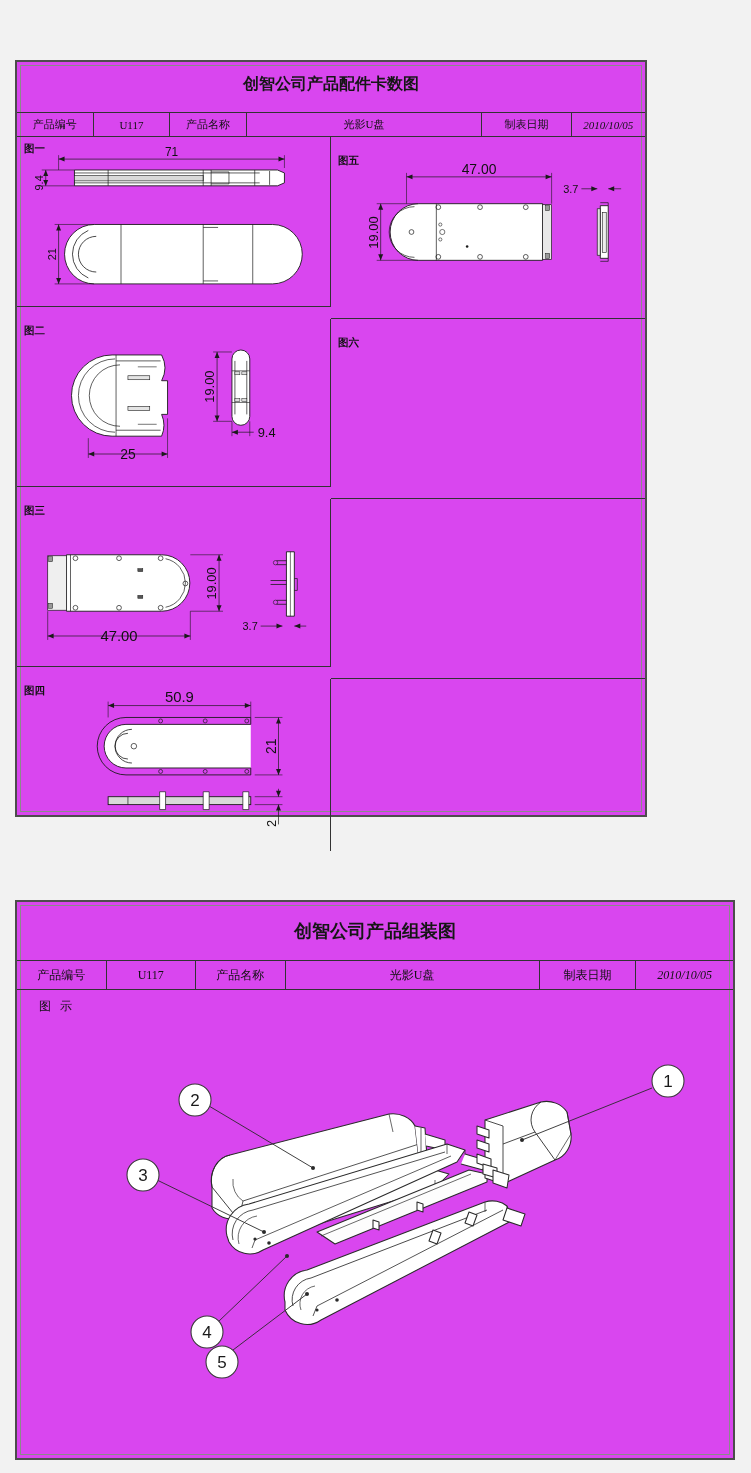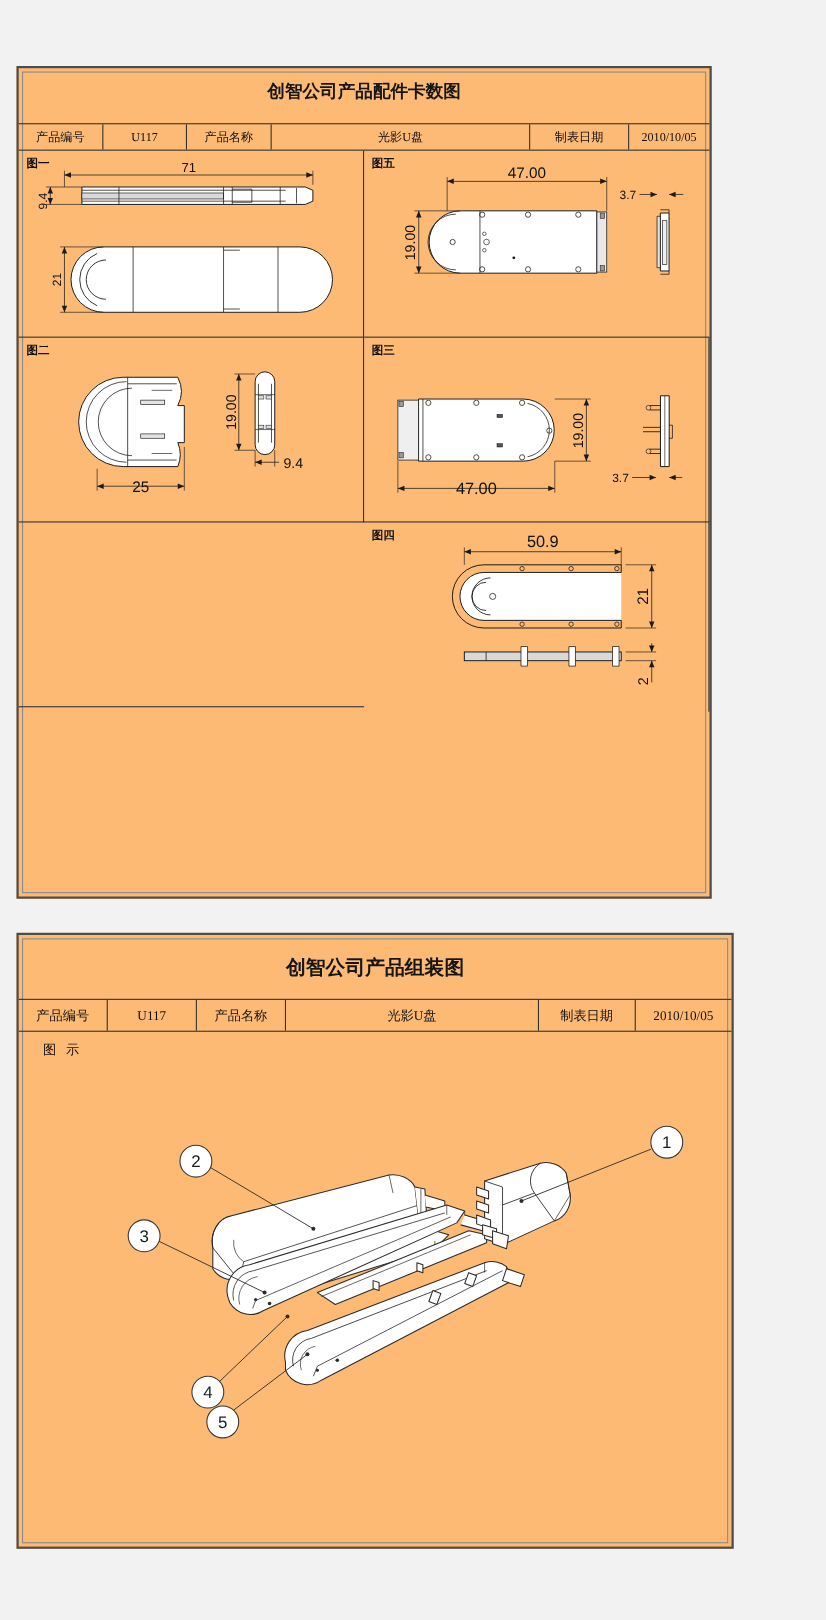--- a/index.html
+++ b/index.html
@@ -19,21 +19,21 @@
   }
   .banner-text {
     position: absolute; left: 14px; top: 50%; transform: translateY(-50%);
     color: #ffffff; font-size: 21px; font-weight: bold;
     letter-spacing: 1px; white-space: nowrap;
     text-shadow: 0 1px 1px rgba(0,0,0,.12);
   }
 
   
   .sheet {
-    position: absolute; background: #fdba74;
+    position: absolute; background: #d946ef;
     border: 2px solid #4d4d4d;
   }
   .sheet .inner-frame {
     position: absolute; left: 3px; top: 3px; right: 3px; bottom: 3px;
     border: 1px solid #8a8a8a; pointer-events: none;
   }
 
   .sheet-title {
     position: absolute; left: 0; right: 0; top: 0;
     height: 44px; line-height: 44px; text-align: center;
@@ -43,26 +43,26 @@
   .info-row {
     position: absolute; left: 0; right: 0;
     display: flex; border-top: 1.6px solid #333; border-bottom: 1.6px solid #333;
     font-family: "Liberation Serif", "DejaVu Serif", serif;
   }
   .info-cell {
     border-right: 1.4px solid #333;
     display: flex; align-items: center; justify-content: center;
     font-size: 11px; color: #111; height: 100%;
   }
-  .info-cell:last-child { border-right: none; }
+  .info-cell:last-child { border-right: none; font-style: italic; }
 
   
   .fig-grid { position: absolute; left: 0; right: 0; display: flex; flex-wrap: wrap; }
   .fig-cell { position: relative; border-right: 1.5px solid #333; border-bottom: 1.5px solid #333; text-decoration: underline; }
-  .fig-cell.nr { border-right: none; }
+  .fig-cell.nr { border-right: none; margin-top: 12px; }
   .fig-cell.nb { border-bottom: none; }
   .fig-label {
     position: absolute; left: 7px; top: 5px;
     font-size: 10.5px; color: #111; font-weight: bold;
     font-family: "Liberation Serif", "DejaVu Serif", serif;
   }
   .fig-svg { position: absolute; left: 0; top: 0; width: 100%; height: 100%; }
 
   
   .asm-label {
@@ -218,20 +218,23 @@
             <path d="M217 114 L239 114" stroke-width="0.7"></path>
             <path d="M217 114 l6 -2.5 v5 z" fill="#1a1a1a" stroke="none"></path>
             <path d="M217 103 L217 118 M235 103 L235 118" stroke-width="0.6"></path>
           </g>
           <text x="112" y="141" font-size="14" text-anchor="middle" fill="#111">25</text>
           <text x="0" y="0" font-size="13" fill="#111" transform="translate(199,68) rotate(-90)" text-anchor="middle">19.00</text>
           <text x="243" y="119" font-size="13" fill="#111">9.4</text>
         </svg>
       </div>
 
+      <div class="fig-cell nr" style="width:50%; height:168px;">
+        <span class="fig-label">图六</span>
+      </div>
 
       <div class="fig-cell" style="width:50%; height:168px;text-align:center;">
         <span class="fig-label">图三</span>
         <svg class="fig-svg" viewBox="0 0 316 168">
           <g stroke="#1a1a1a" fill="none" stroke-width="0.9">
 
             <path d="M50 56 L146 56 a28.5 28.5 0 0 1 0 57 L50 113 Z" fill="#fff"></path>
             <path d="M150 60 a25 25 0 0 1 0 49" stroke-width="0.7"></path>
             <path d="M54 56 L54 113" stroke-width="0.7"></path>
             <rect x="31" y="57" width="19" height="55" fill="#efefef" stroke-width="0.7"></rect>
@@ -320,21 +323,21 @@
           <text x="0" y="0" font-size="14" fill="#111" transform="translate(261,67) rotate(-90)" text-anchor="middle">21</text>
           <text x="0" y="0" font-size="13" fill="#111" transform="translate(261,145) rotate(-90)" text-anchor="middle">2</text>
         </svg>
       </div>
 
       <div class="fig-cell nr nb" style="width:50%; height:172px;"></div>
     </div>
   </div>
 
 
-  <div class="sheet" id="sheet2" style="left:15px; top:848px; width:652px; height:560px;">
+  <div class="sheet" id="sheet2" style="left:15px; top:900px; width:720px; height:560px;">
     <div class="inner-frame"></div>
 
     <div class="sheet-title" style="height:58px; line-height:58px; font-size:18px;">创智公司产品组装图</div>
 
     <div class="info-row" style="top:58px; height:30px;">
       <div class="info-cell" style="width:12.5%; font-size:12px;">产品编号</div>
       <div class="info-cell" style="width:12.5%; font-size:12px;">U117</div>
       <div class="info-cell" style="width:12.5%; font-size:12px;">产品名称</div>
       <div class="info-cell" style="width:35.5%; font-size:12px;">光影U盘</div>
       <div class="info-cell" style="width:13.5%; font-size:12px;">制表日期</div>

